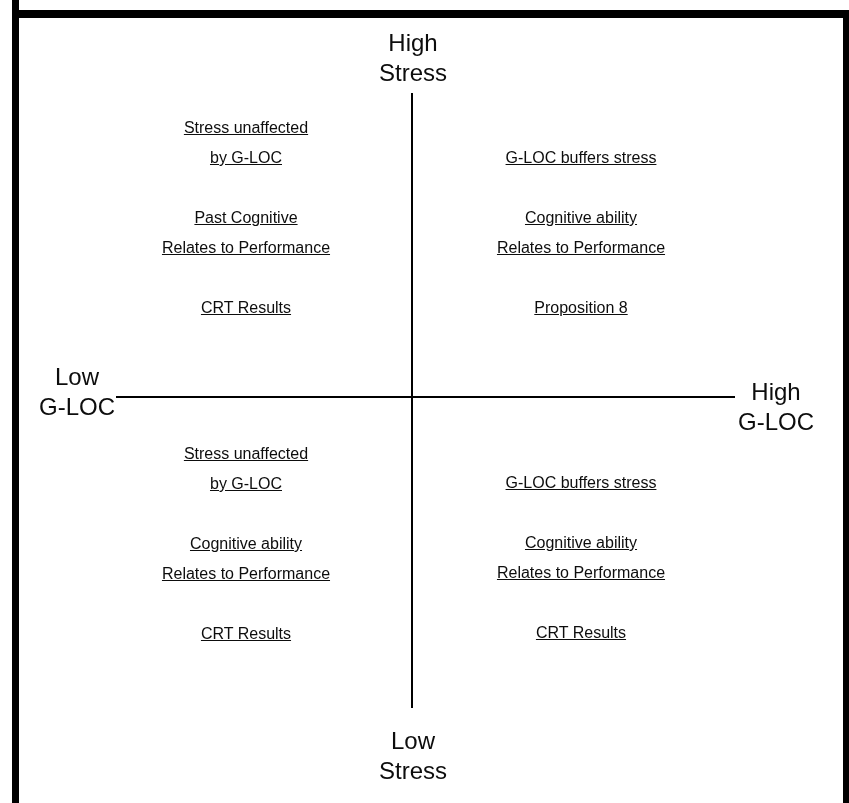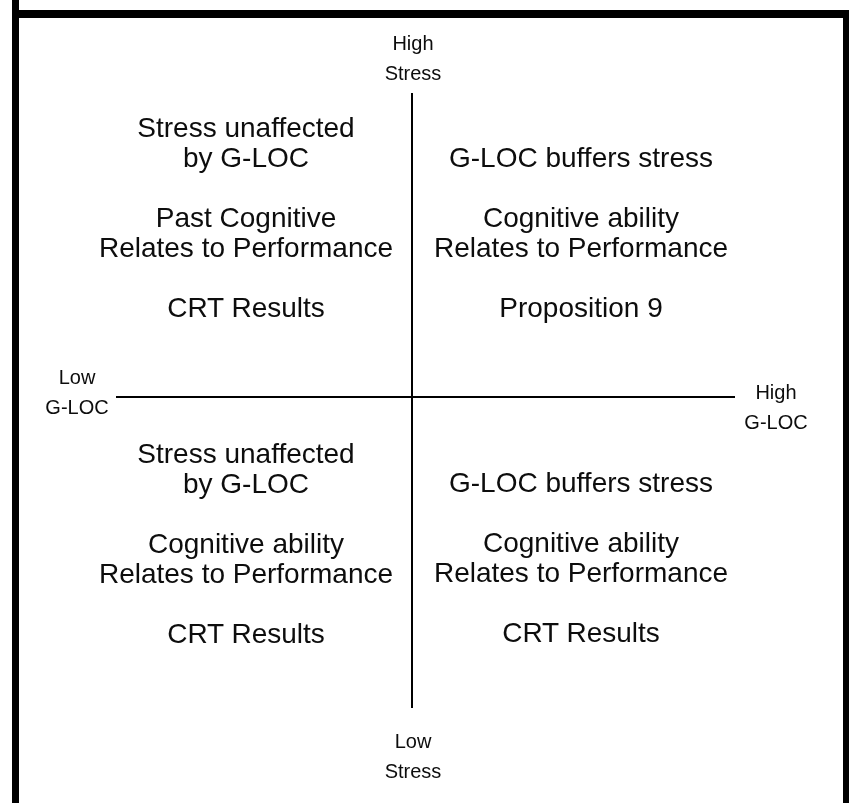--- a/index.html
+++ b/index.html
@@ -14,29 +14,29 @@
   }
   .bar { position: absolute; background: #000000; }
   .frame-left  { left: 12px; top: 0;    width: 7px;  height: 803px; }
   .frame-top   { left: 12px; top: 10px; width: 837px; height: 8px; }
   .frame-right { left: 843px; top: 10px; width: 6px; height: 793px; }
   .axis-v { left: 411px; top: 93px;  width: 2px;  height: 615px; }
   .axis-h { left: 116px; top: 396px; width: 619px; height: 2px; }
   .txt {
     position: absolute;
     text-align: center;
-    font-size: 20px;
+    font-size: 24px;
     line-height: 30px;
     white-space: nowrap;
   }
   .label-top    { left: 353px; top: 28px;  width: 120px; }
   .label-bottom { left: 353px; top: 726px; width: 120px; }
   .label-left   { left: 27px;  top: 362px; width: 100px; }
   .label-right  { left: 726px; top: 377px; width: 100px; }
-  .quad { position: absolute; width: 340px; text-align: center; font-size: 28px; line-height: 30px; }
+  .quad { position: absolute; width: 340px; text-align: center; font-size: 16px; line-height: 30px; text-decoration: underline; }
   .quad-tl { left: 76px;  top: 113px; }
   .quad-tr { left: 411px; top: 143px; }
   .quad-bl { left: 76px;  top: 439px; }
   .quad-br { left: 411px; top: 468px; }
   .block { margin: 0 0 30px 0; }
   .block:last-child { margin-bottom: 0; }
 </style>
 </head>
 <body>
 
@@ -82,21 +82,21 @@
 
   <div class="quad quad-tr">
     <div class="block">
       <div>G-LOC buffers stress</div>
     </div>
     <div class="block">
       <div>Cognitive ability</div>
       <div>Relates to Performance</div>
     </div>
     <div class="block">
-      <div>Proposition 9</div>
+      <div>Proposition 8</div>
     </div>
   </div>
 
   <div class="quad quad-bl">
     <div class="block">
       <div>Stress unaffected</div>
       <div>by G-LOC</div>
     </div>
     <div class="block">
       <div>Cognitive ability</div>

